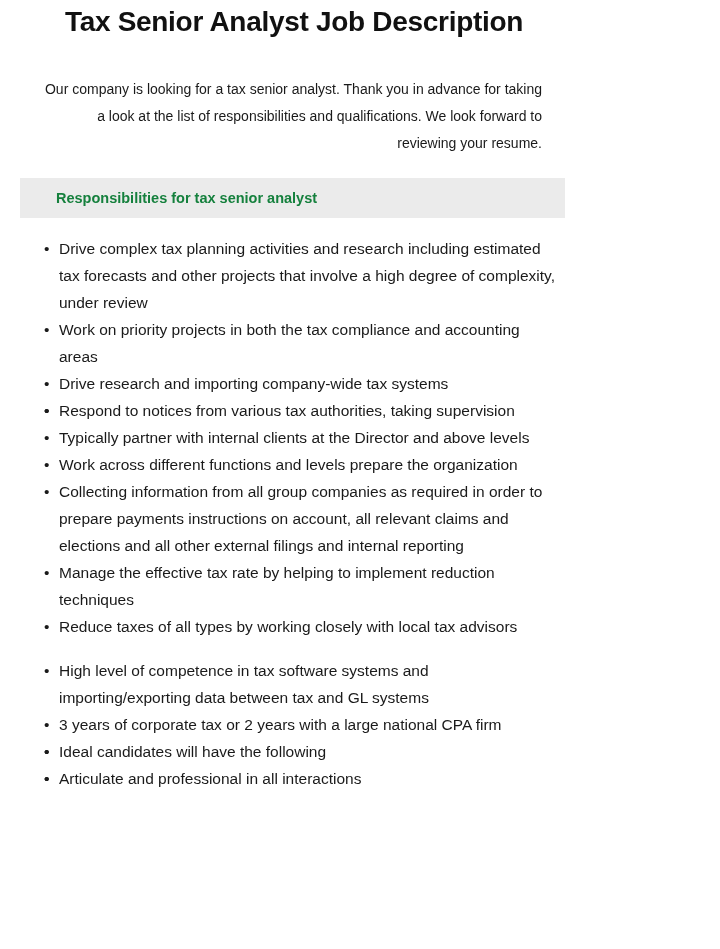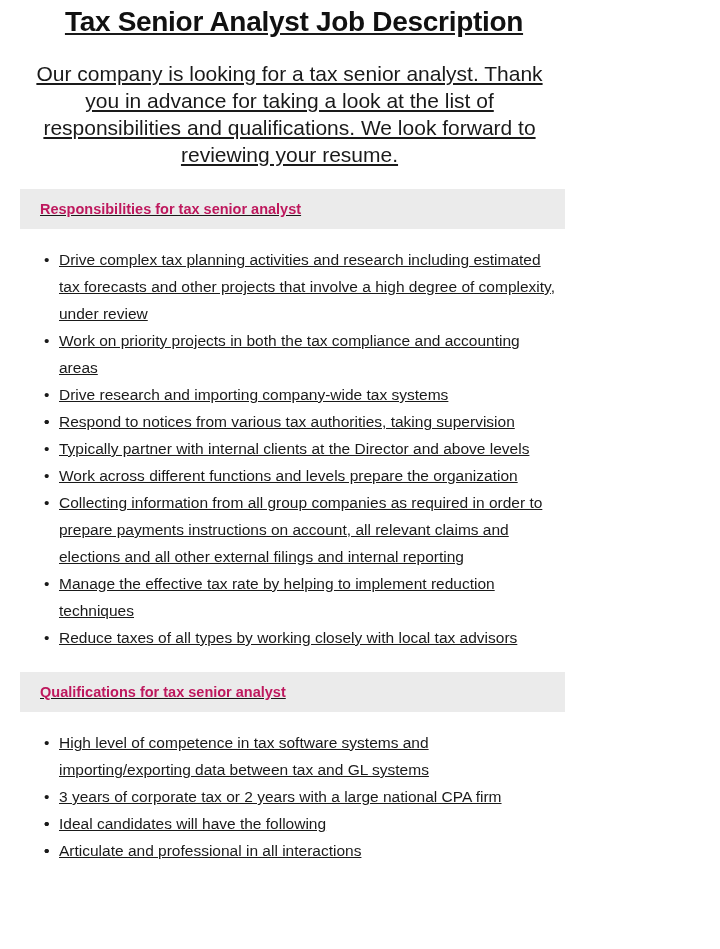--- a/index.html
+++ b/index.html
@@ -13,54 +13,53 @@
     font-family: "Liberation Sans", sans-serif;
     color: #1a1a1a;
     overflow: hidden;
   }
   .page {
     width: 588px;
     height: 949px;
     position: relative;
     background: #ffffff;
     box-sizing: border-box;
-    text-decoration: underline;
   }
   .doc-title {
     margin: 0;
     padding: 4px 20px 0 20px;
     font-size: 28px;
     font-weight: bold;
     line-height: 36px;
     text-align: center;
     letter-spacing: -0.3px;
     color: #111111;
   }
   .intro {
-    margin: 0;
+    margin: 16px;
     padding: 20px 30px 0 21px;
-    font-size: 21px;
+    font-size: 14px;
     line-height: 27px;
     color: #1a1a1a;
-    text-align: center;
+    text-align: right;
   }
   .section {
     margin: 0;
     padding: 0;
   }
   .section-header {
     margin: 21px 23px 0 20px;
     background: #ebebeb;
     height: 40px;
     line-height: 40px;
-    padding: 0 20px;
+    padding: 0 36px;
     box-sizing: border-box;
     font-size: 14.5px;
     font-weight: bold;
-    color: #be185d;
+    color: #15803d;
   }
   .bullet-list {
     list-style: none;
     margin: 0;
     padding: 17px 30px 0 44px;
   }
   .bullet-list li {
     position: relative;
     padding-left: 15px;
     margin: 0 0 0 0;
@@ -96,21 +95,20 @@
         <li><span class="dot">•</span><span>Respond to notices from various tax authorities, taking supervision</span></li>
         <li><span class="dot">•</span><span>Typically partner with internal clients at the Director and above levels</span></li>
         <li><span class="dot">•</span><span>Work across different functions and levels prepare the organization</span></li>
         <li><span class="dot">•</span><span>Collecting information from all group companies as required in order to prepare payments instructions on account, all relevant claims and elections and all other external filings and internal reporting</span></li>
         <li><span class="dot">•</span><span>Manage the effective tax rate by helping to implement reduction techniques</span></li>
         <li><span class="dot">•</span><span>Reduce taxes of all types by working closely with local tax advisors</span></li>
       </ul>
   </div>
 
   <div class="section">
-    <div class="section-header">Qualifications for tax senior analyst</div>
     <ul class="bullet-list" id="list-1">
         <li><span class="dot">•</span><span>High level of competence in tax software systems and importing/exporting data between tax and GL systems</span></li>
         <li><span class="dot">•</span><span>3 years of corporate tax or 2 years with a large national CPA firm</span></li>
         <li><span class="dot">•</span></li>
         <li><span class="dot">•</span><span>Ideal candidates will have the following</span></li>
         <li><span class="dot">•</span></li>
         <li><span class="dot">•</span><span>Articulate and professional in all interactions</span></li>
       </ul>
   </div>
 

